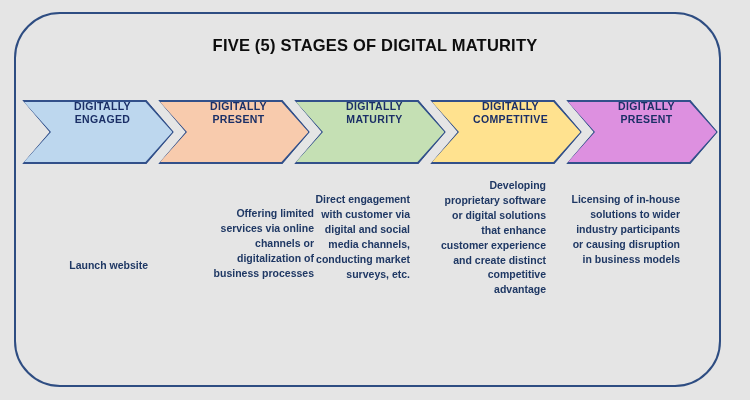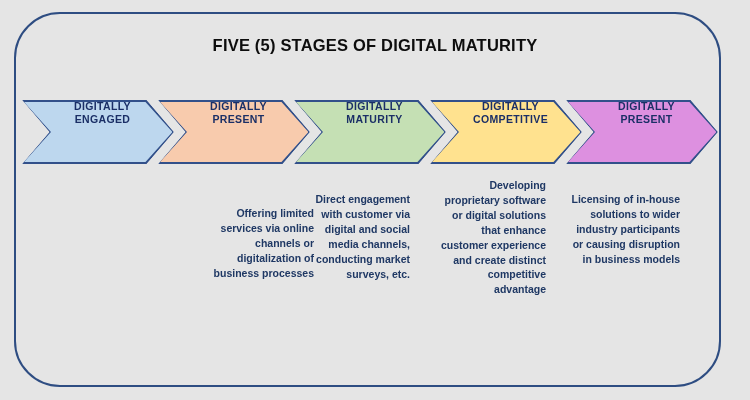--- a/index.html
+++ b/index.html
@@ -156,20 +156,21 @@
       <div class="stroke"></div>
       <div class="inner" style="background:#dd90e0;"></div>
       <div class="label">
         <div>DIGITALLY</div>
         <div>PRESENT</div>
       </div>
     </div>
 
   </div>
 
+  <div class="desc" style="left:52px; top:258px; width:96px;">Launch website</div>
 
   <div class="desc" style="left:176px; top:206px; width:110px;margin-left:28px;">Offering limited services via online channels or digitalization of business processes</div>
 
   <div class="desc" style="left:304px; top:192px; width:106px;">Direct engagement with customer via digital and social media channels, conducting market surveys, etc.</div>
 
   <div class="desc" style="left:436px; top:178px; width:110px;">Developing proprietary software or digital solutions that enhance customer experience and create distinct competitive advantage</div>
 
   <div class="desc" style="left:570px; top:192px; width:110px;">Licensing of in-house solutions to wider industry participants or causing disruption in business models</div>
 
 </div>

